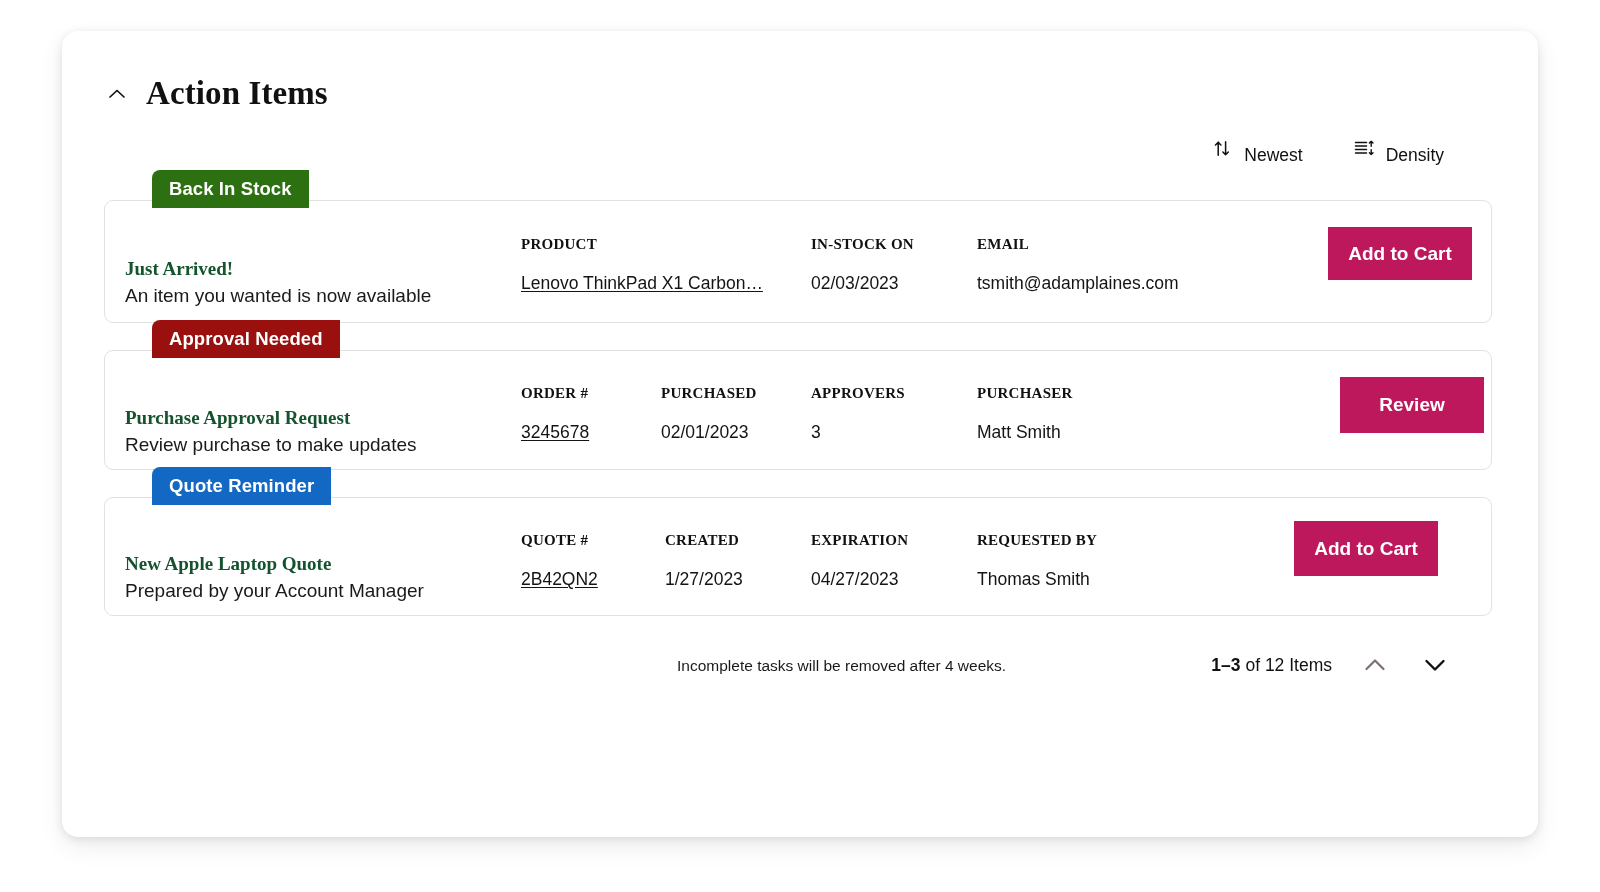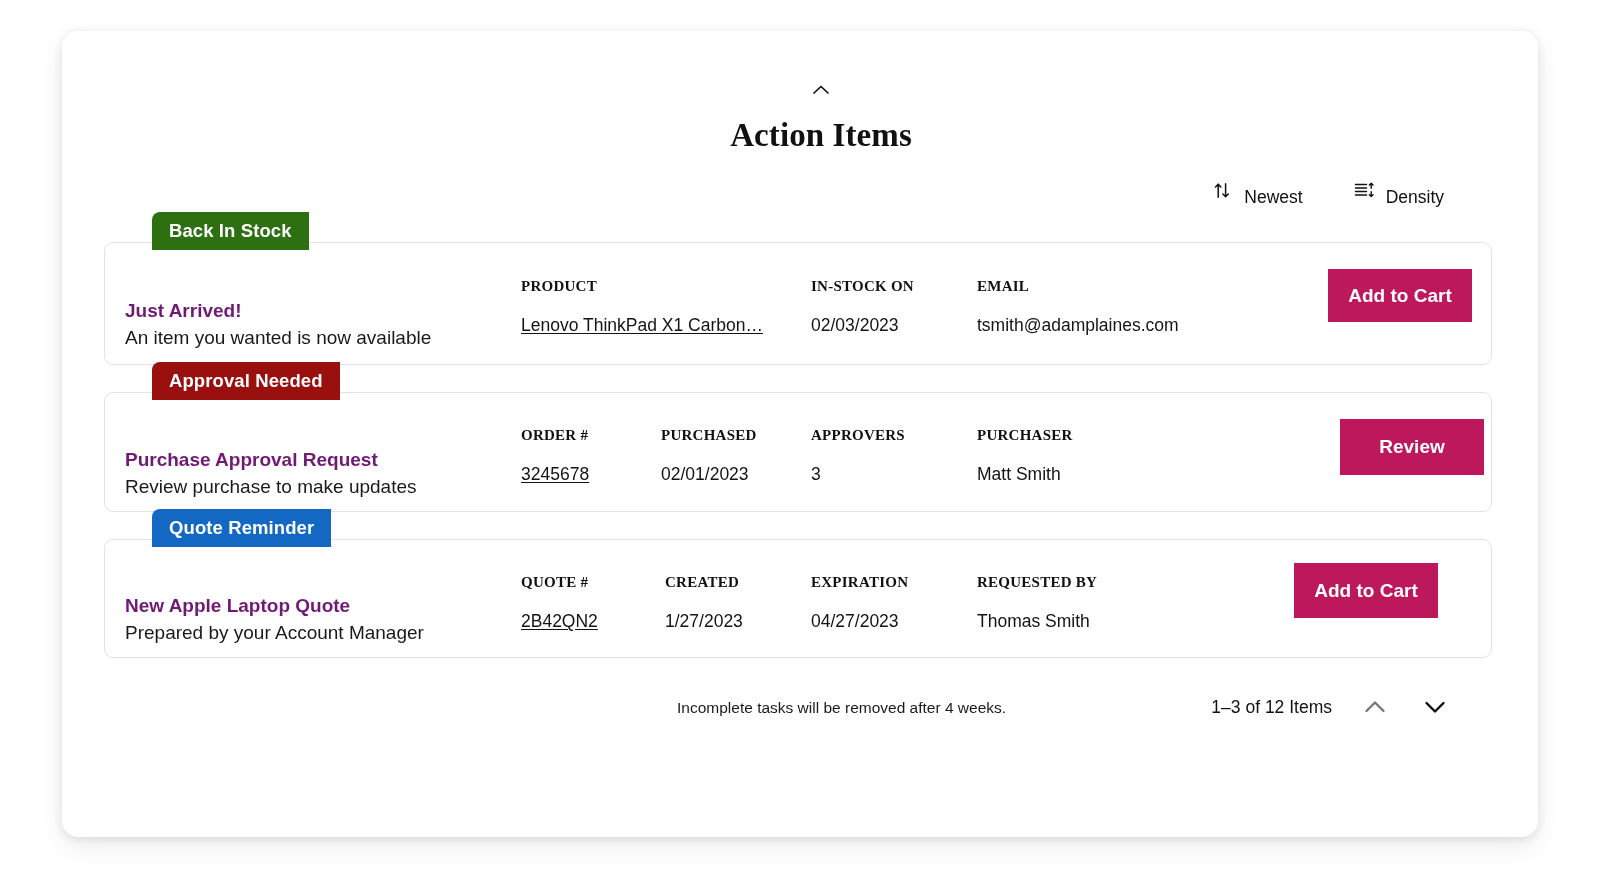--- a/index.html
+++ b/index.html
@@ -27,21 +27,20 @@
     box-shadow: 0 2px 10px rgba(0,0,0,0.10), 0 10px 26px rgba(0,0,0,0.07);
     box-sizing: border-box;
   }
 
   
   .panel-header {
     display: flex;
     align-items: center;
     gap: 16px;
     padding: 46px 0 0 42px;
-    flex-direction: column;
   }
   .collapse-chevron {
     width: 26px;
     height: 26px;
     display: flex;
     align-items: center;
     justify-content: center;
     cursor: pointer;
   }
   .panel-title {
@@ -128,22 +127,23 @@
   .titleblock {
     padding-left: 20px;
     box-sizing: border-box;
   }
   .t1 { padding-top: 55px; width: 416px; }
   .t2 { padding-top: 54px; width: 416px; }
   .t3 { padding-top: 53px; width: 416px; }
   .card-title {
     font-size: 19px;
     font-weight: 700;
-    color: #701a75;
+    color: #14532d;
     line-height: 1.32;
+    font-family: Liberation Serif, serif;
   }
   .card-sub {
     font-size: 19px;
     font-weight: 400;
     color: #1a1a1a;
     line-height: 1.35;
     margin-top: 2px;
   }
 
   .fields {
@@ -216,21 +216,21 @@
     display: flex;
     align-items: center;
     gap: 26px;
   }
   .pager-count {
     font-size: 17.5px;
     color: #111111;
     line-height: 1;
     white-space: nowrap;
   }
-  .pager-count b { font-weight: 400; }
+  .pager-count b { font-weight: 700; }
   .pager-btn {
     background: none;
     border: none;
     cursor: pointer;
     padding: 2px;
     display: flex;
     align-items: center;
     justify-content: center;
   }
 </style>

